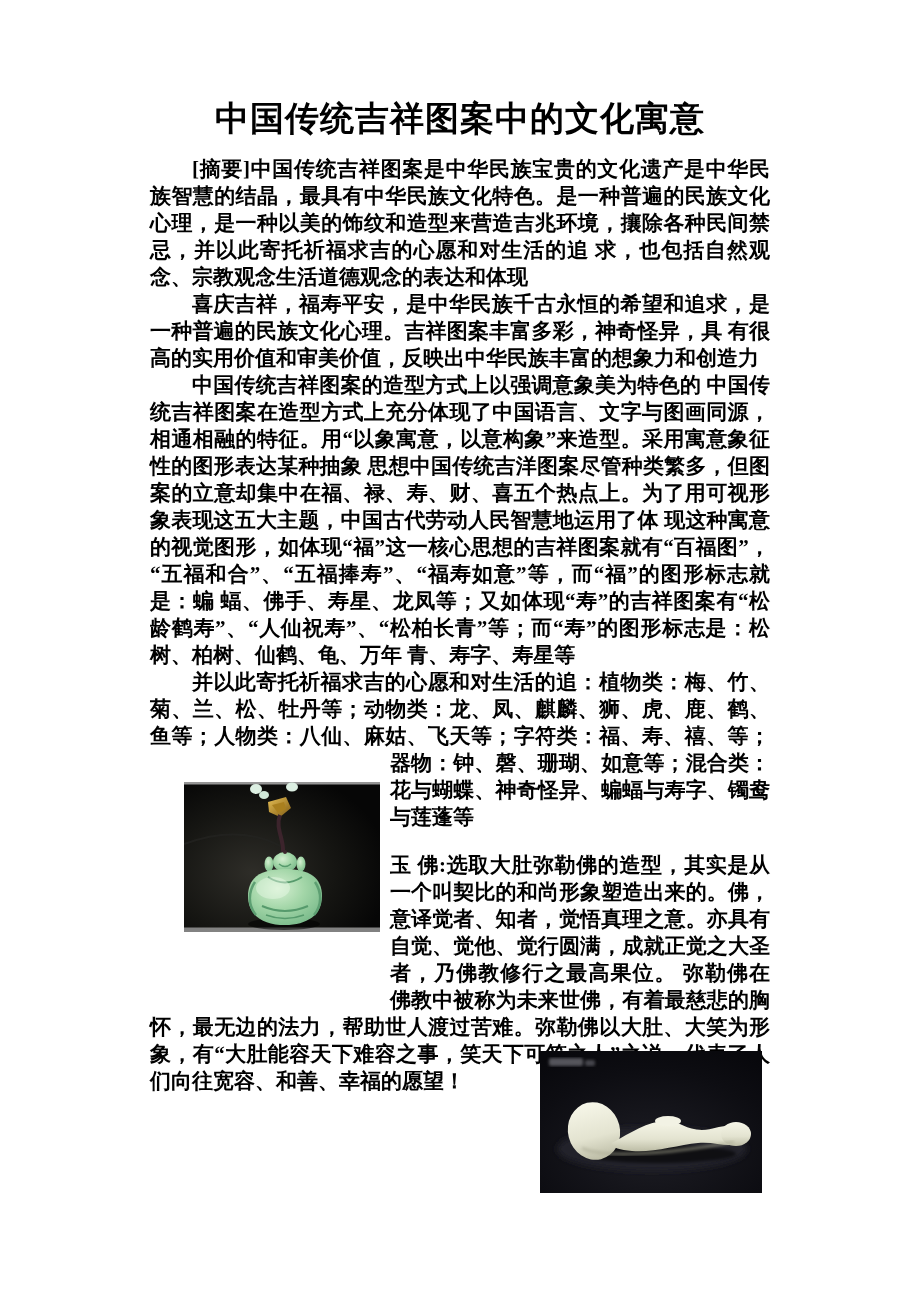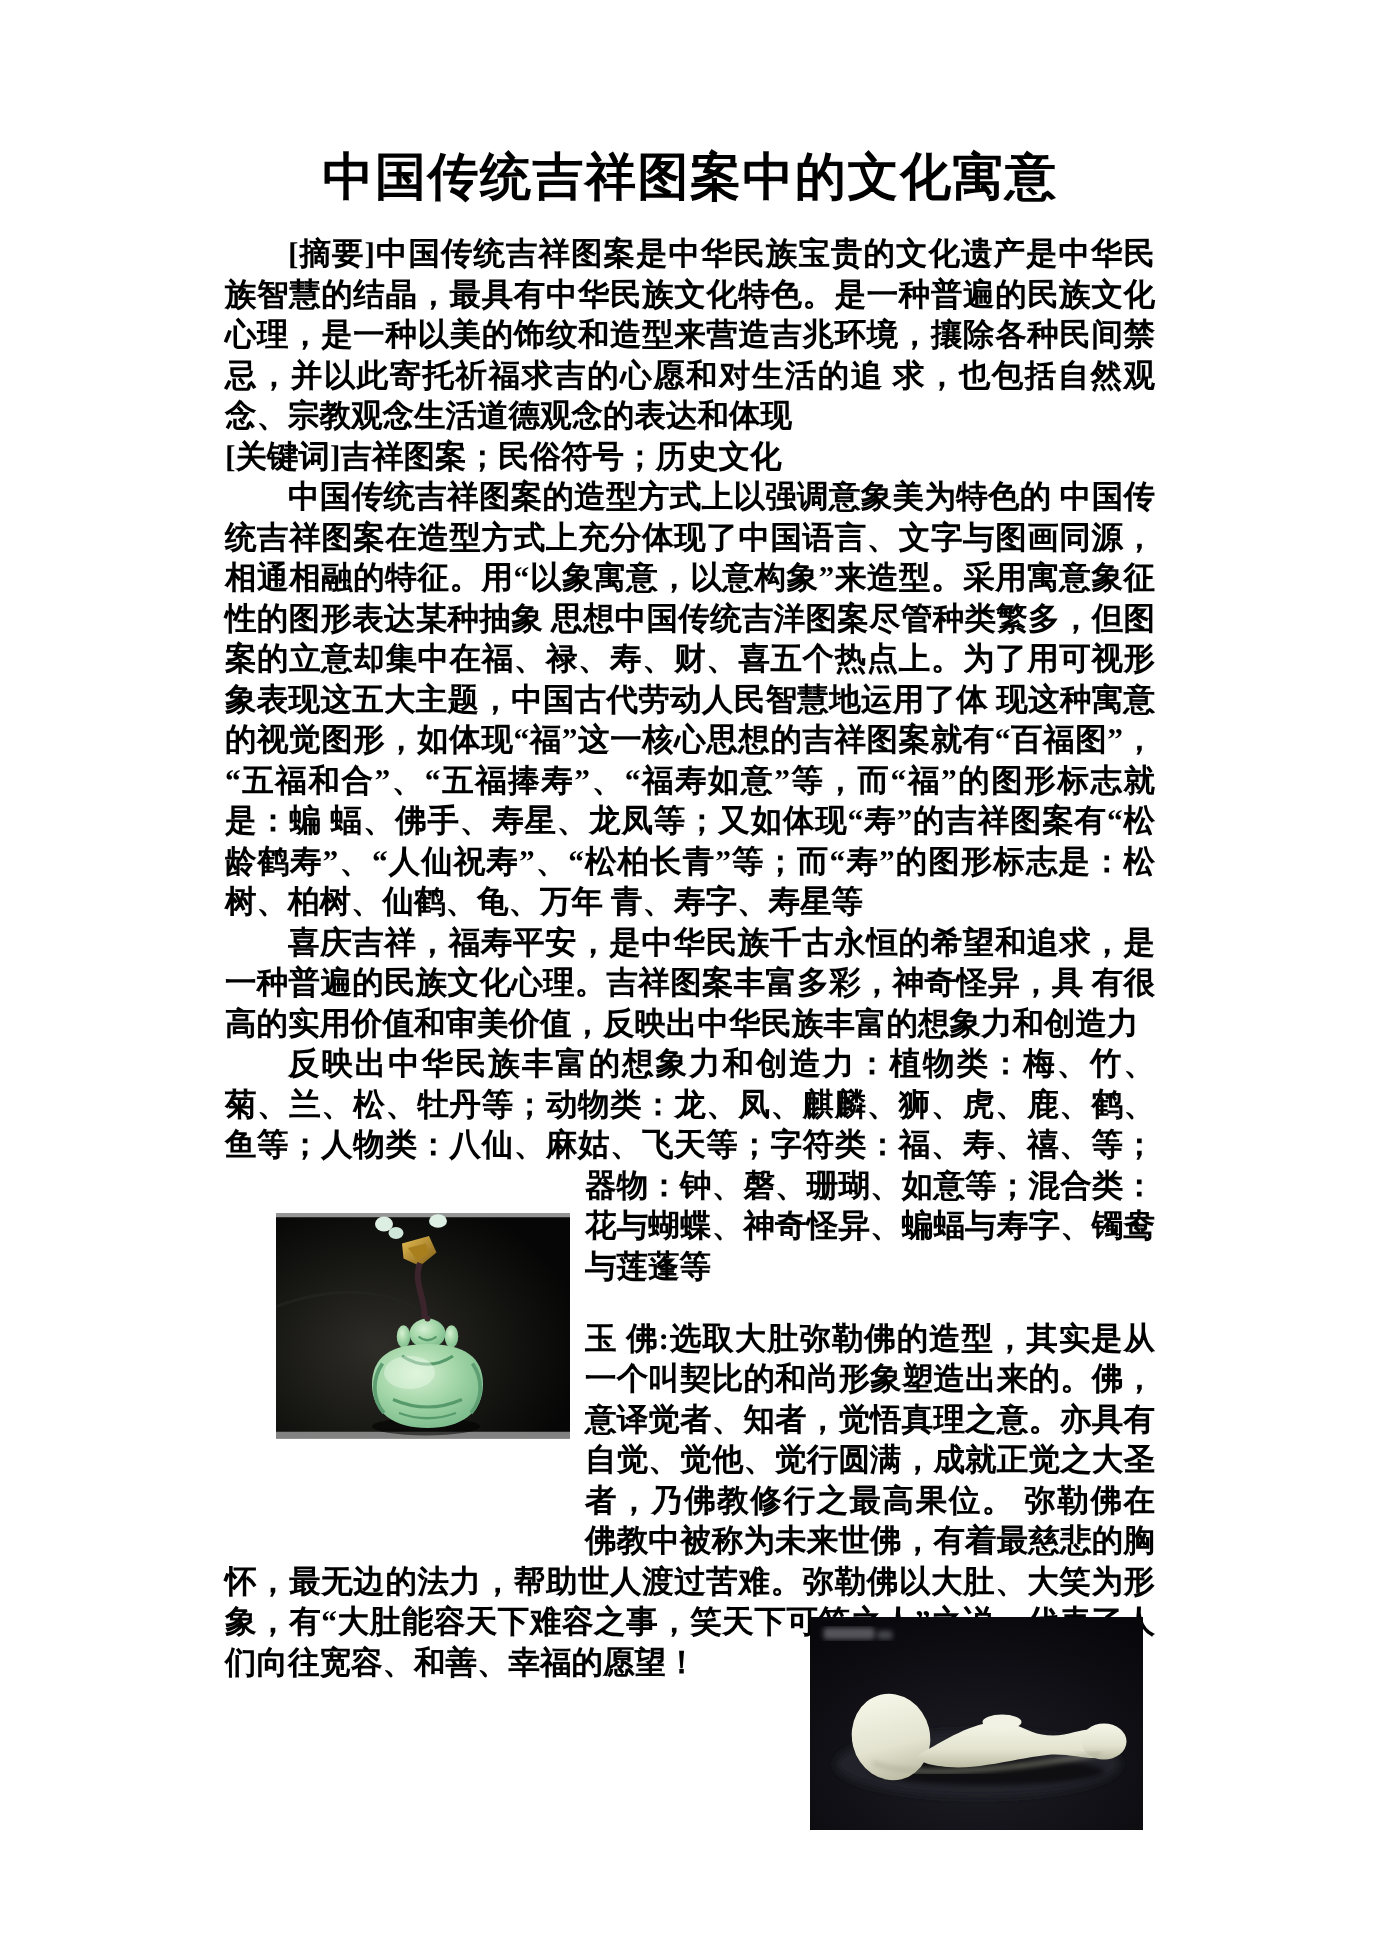--- a/index.html
+++ b/index.html
@@ -48,27 +48,26 @@
 </style>
 </head>
 <body>
 
 <div class="page">
 
   <h1 class="doc-title">中国传统吉祥图案中的文化寓意</h1>
 
   <p class="indent"><span>[摘要]</span><span>中国传统吉祥图案是中华民族宝贵的文化遗产是中华民族智慧的结晶，最具有中华民族文化特色。是一种普遍的民族文化心理，是一种以美的饰纹和造型来营造吉兆环境，攘除各种民间禁忌，并以此寄托祈福求吉的心愿和对生活的追 求，也包括自然观念、宗教观念生活道德观念的表达和体现</span></p>
 
-  <p><span>[关键词]</span><span>吉祥图案；民俗符号；历史文化</span></p>
+
+  <p class="indent">喜庆吉祥，福寿平安，是中华民族千古永恒的希望和追求，是一种普遍的民族文化心理。吉祥图案丰富多彩，神奇怪异，具 有很高的实用价值和审美价值，反映出中华民族丰富的想象力和创造力</p>
 
   <p class="indent">中国传统吉祥图案的造型方式上以强调意象美为特色的 中国传统吉祥图案在造型方式上充分体现了中国语言、文字与图画同源，相通相融的特征。用“以象寓意，以意构象”来造型。采用寓意象征性的图形表达某种抽象 思想中国传统吉洋图案尽管种类繁多，但图案的立意却集中在福、禄、寿、财、喜五个热点上。为了用可视形象表现这五大主题，中国古代劳动人民智慧地运用了体 现这种寓意的视觉图形，如体现“福”这一核心思想的吉祥图案就有“百福图”，“五福和合”、“五福捧寿”、“福寿如意”等，而“福”的图形标志就是：蝙 蝠、佛手、寿星、龙凤等；又如体现“寿”的吉祥图案有“松龄鹤寿”、“人仙祝寿”、“松柏长青”等；而“寿”的图形标志是：松树、柏树、仙鹤、龟、万年 青、寿字、寿星等</p>
 
-  <p class="indent">喜庆吉祥，福寿平安，是中华民族千古永恒的希望和追求，是一种普遍的民族文化心理。吉祥图案丰富多彩，神奇怪异，具 有很高的实用价值和审美价值，反映出中华民族丰富的想象力和创造力</p>
-
-  <p class="indent"><span>反映出中华民族丰富的想象力和创造力：植物类：梅、竹、菊、兰、松、牡丹等；动物类：龙、凤、麒麟、狮、虎、鹿、鹤、鱼等；人物类：八仙、麻姑、飞天等；字符类：福、寿、禧、等；器物：钟、磬、珊瑚、如意等；混合</span><span class="photo-left">
+  <p class="indent"><span>并以此寄托祈福求吉的心愿和对生活的追：植物类：梅、竹、菊、兰、松、牡丹等；动物类：龙、凤、麒麟、狮、虎、鹿、鹤、鱼等；人物类：八仙、麻姑、飞天等；字符类：福、寿、禧、等；器物：钟、磬、珊瑚、如意等；混合</span><span class="photo-left">
         <svg viewBox="0 0 196 150" width="196" height="150" xmlns="http://www.w3.org/2000/svg" role="img">
       <defs>
         <radialGradient id="amb" cx="35%" cy="60%" r="70%">
           <stop offset="0%" stop-color="#2e2d28"></stop>
           <stop offset="60%" stop-color="#151512"></stop>
           <stop offset="100%" stop-color="#060606"></stop>
         </radialGradient>
         <radialGradient id="jade" cx="40%" cy="35%" r="80%">
           <stop offset="0%" stop-color="#d6efd2"></stop>
           <stop offset="45%" stop-color="#a3d6a8"></stop>

